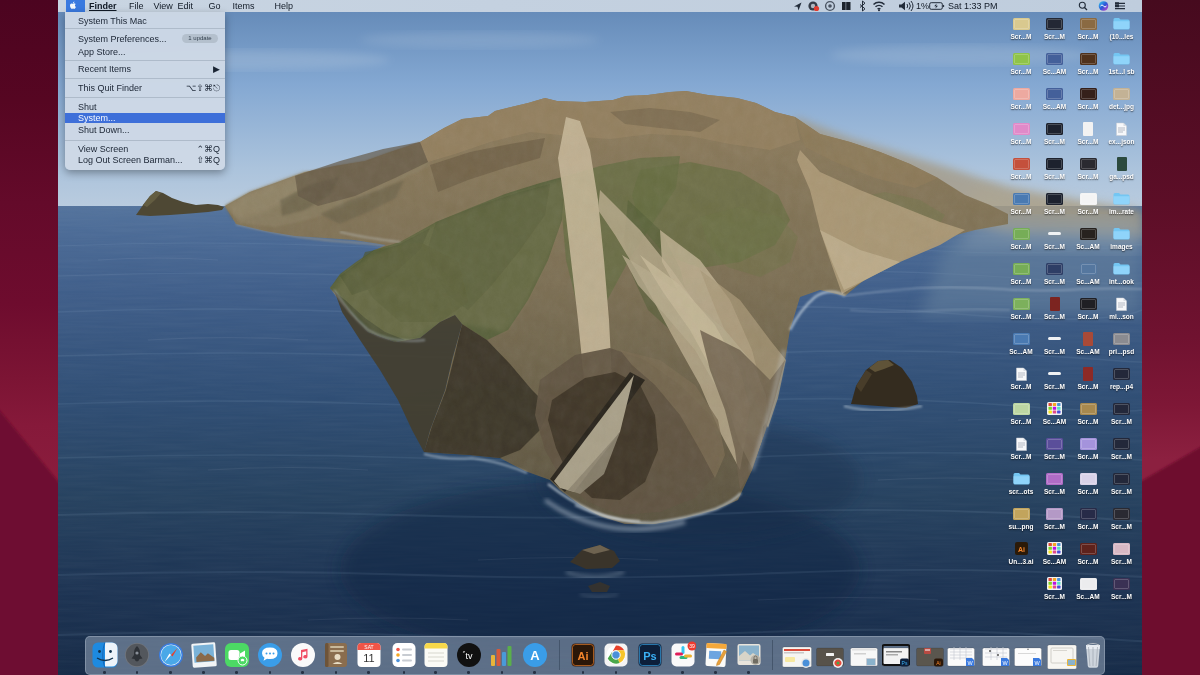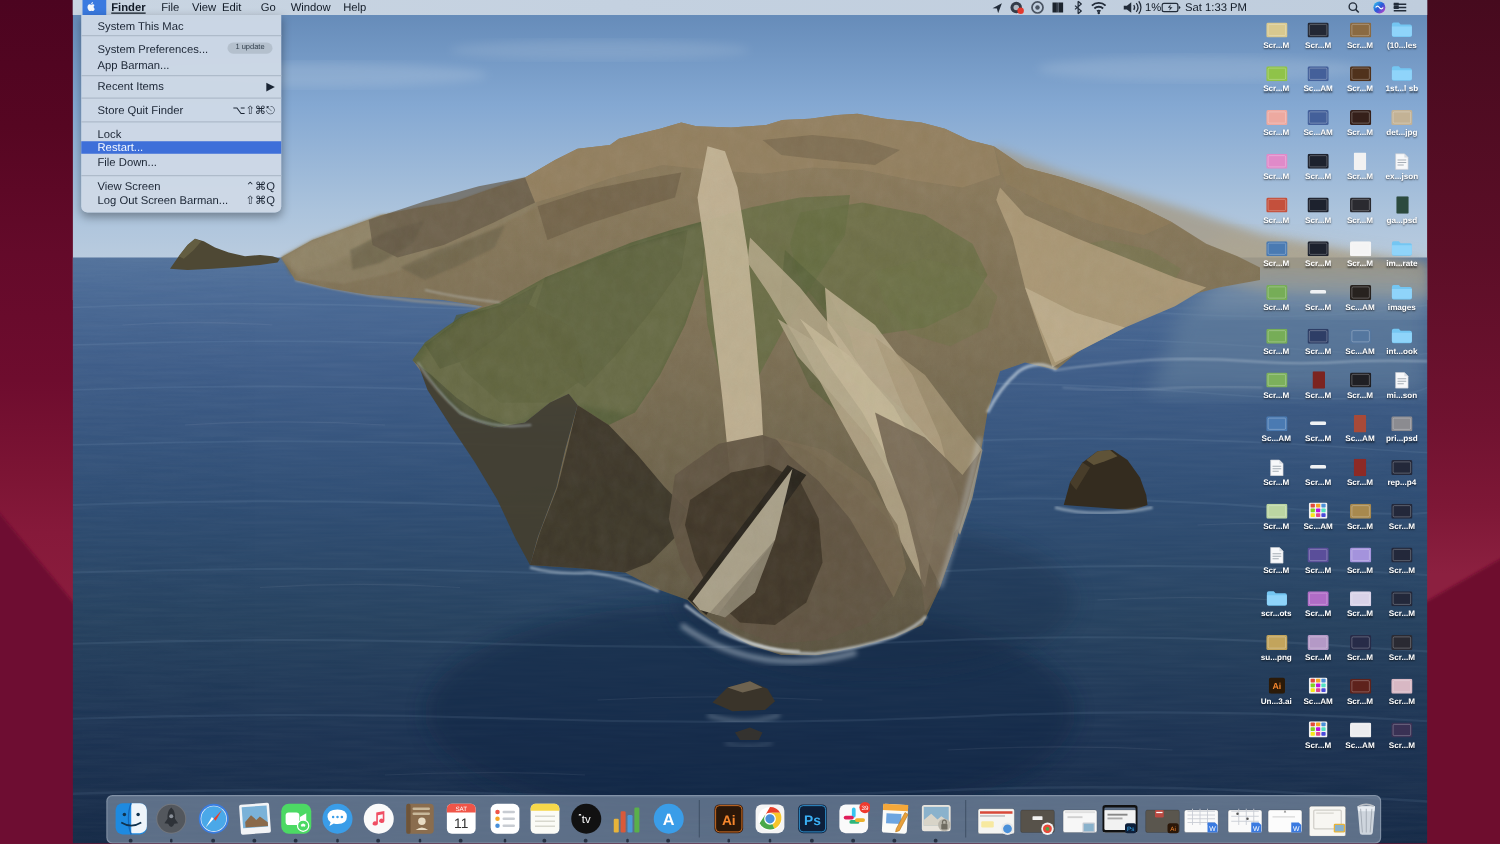--- a/index.html
+++ b/index.html
@@ -242,21 +242,21 @@
 <svg width="19" height="12" viewBox="0 0 19 12" style="position:absolute;left:8px;top:0px;">
         <g transform="translate(4.3,1.1) scale(0.82)">
           <path fill="#f4f8fc" d="M7.3,3.2 c0.5,-0.6 0.84,-1.43 0.75,-2.26 c-0.72,0.03 -1.6,0.48 -2.12,1.08 c-0.47,0.53 -0.88,1.38 -0.77,2.19 c0.8,0.06 1.63,-0.41 2.14,-1.01 z M8.05,4.45 c-1.18,-0.07 -2.18,0.67 -2.74,0.67 c-0.56,0 -1.44,-0.63 -2.36,-0.62 c-1.21,0.02 -2.33,0.71 -2.95,1.8 c-1.26,2.19 -0.32,5.43 0.9,7.21 c0.6,0.87 1.31,1.85 2.24,1.81 c0.9,-0.04 1.24,-0.58 2.33,-0.58 c1.08,0 1.39,0.58 2.35,0.56 c0.97,-0.02 1.59,-0.89 2.18,-1.76 c0.69,-1.01 0.97,-1.99 0.98,-2.04 c-0.02,-0.01 -1.88,-0.72 -1.9,-2.82 c-0.02,-1.76 1.43,-2.6 1.5,-2.64 c-0.84,-1.23 -2.13,-1.37 -2.53,-1.39 z" transform="scale(0.62)"></path>
         </g>
       </svg>
 <span class="mi" style="left:31px;font-weight:700;text-decoration:underline;">Finder</span>
 <span class="mi" style="left:71px;font-weight:400;">File</span>
 <span class="mi" style="left:95.5px;font-weight:400;">View</span>
 <span class="mi" style="left:119.5px;font-weight:400;">Edit</span>
 <span class="mi" style="left:150.5px;font-weight:400;">Go</span>
-<span class="mi" style="left:174.5px;font-weight:400;">Window</span>
+<span class="mi" style="left:174.5px;font-weight:400;">Items</span>
 <span class="mi" style="left:216.5px;font-weight:400;">Help</span>
 <svg class="st" style="left:735px;" width="10" height="12" viewBox="0 0 10 12">
         <path d="M1,6.5 L8.5,2.5 L5.5,10.5 L4.5,6.8 Z" fill="#222c3a"></path>
       </svg>
 <svg class="st" style="left:749px;" width="14" height="12" viewBox="0 0 14 12">
         <circle cx="6" cy="6" r="4.6" fill="#343c48"></circle>
         <circle cx="6" cy="6" r="2.2" fill="#aeb6c0"></circle>
         <circle cx="9.5" cy="8.5" r="2.6" fill="#e23a2e"></circle>
       </svg>
 <svg class="st" style="left:766px;" width="12" height="12" viewBox="0 0 12 12">
@@ -312,28 +312,28 @@
         <g stroke="#222c3a" stroke-width="1.2">
           <path d="M1,3.4 h10 M1,6 h10 M1,8.6 h10"></path>
         </g>
         <path d="M1,3.4 h4 M1,6 h4" stroke="#222c3a" stroke-width="2.4"></path>
       </svg>
 </div>
 <div class="menu">
 <div class="hl" style="top:100.5px;height:10.5px;"></div>
 <div class="it" style="top:3.5px;color:#1a2433;">System This Mac</div>
 <div class="it" style="top:22px;color:#1a2433;">System Preferences...</div>
-<div class="it" style="top:34.5px;color:#1a2433;">App Barman...</div>
+<div class="it" style="top:34.5px;color:#1a2433;">App Store...</div>
 <div class="it" style="top:52px;color:#1a2433;">Recent Items</div>
 <div class="sc" style="top:52px;">▶</div>
-<div class="it" style="top:71px;color:#1a2433;">Store Quit Finder</div>
+<div class="it" style="top:71px;color:#1a2433;">This Quit Finder</div>
 <div class="sc" style="top:71px;">⌥⇧⌘⎋</div>
-<div class="it" style="top:89.5px;color:#1a2433;">Lock</div>
-<div class="it" style="top:101px;color:#f5f9ff;">Restart...</div>
-<div class="it" style="top:113px;color:#1a2433;">File Down...</div>
+<div class="it" style="top:89.5px;color:#1a2433;">Shut</div>
+<div class="it" style="top:101px;color:#f5f9ff;">System...</div>
+<div class="it" style="top:113px;color:#1a2433;">Shut Down...</div>
 <div class="it" style="top:131.5px;color:#1a2433;">View Screen</div>
 <div class="sc" style="top:131.5px;">⌃⌘Q</div>
 <div class="it" style="top:143px;color:#1a2433;">Log Out Screen Barman...</div>
 <div class="sc" style="top:143px;">⇧⌘Q</div>
 <div class="sep" style="top:16.3px;"></div>
 <div class="sep" style="top:47.6px;"></div>
 <div class="sep" style="top:65.7px;"></div>
 <div class="sep" style="top:84.8px;"></div>
 <div class="sep" style="top:127.6px;"></div>
 <div class="badge">1 update</div>

